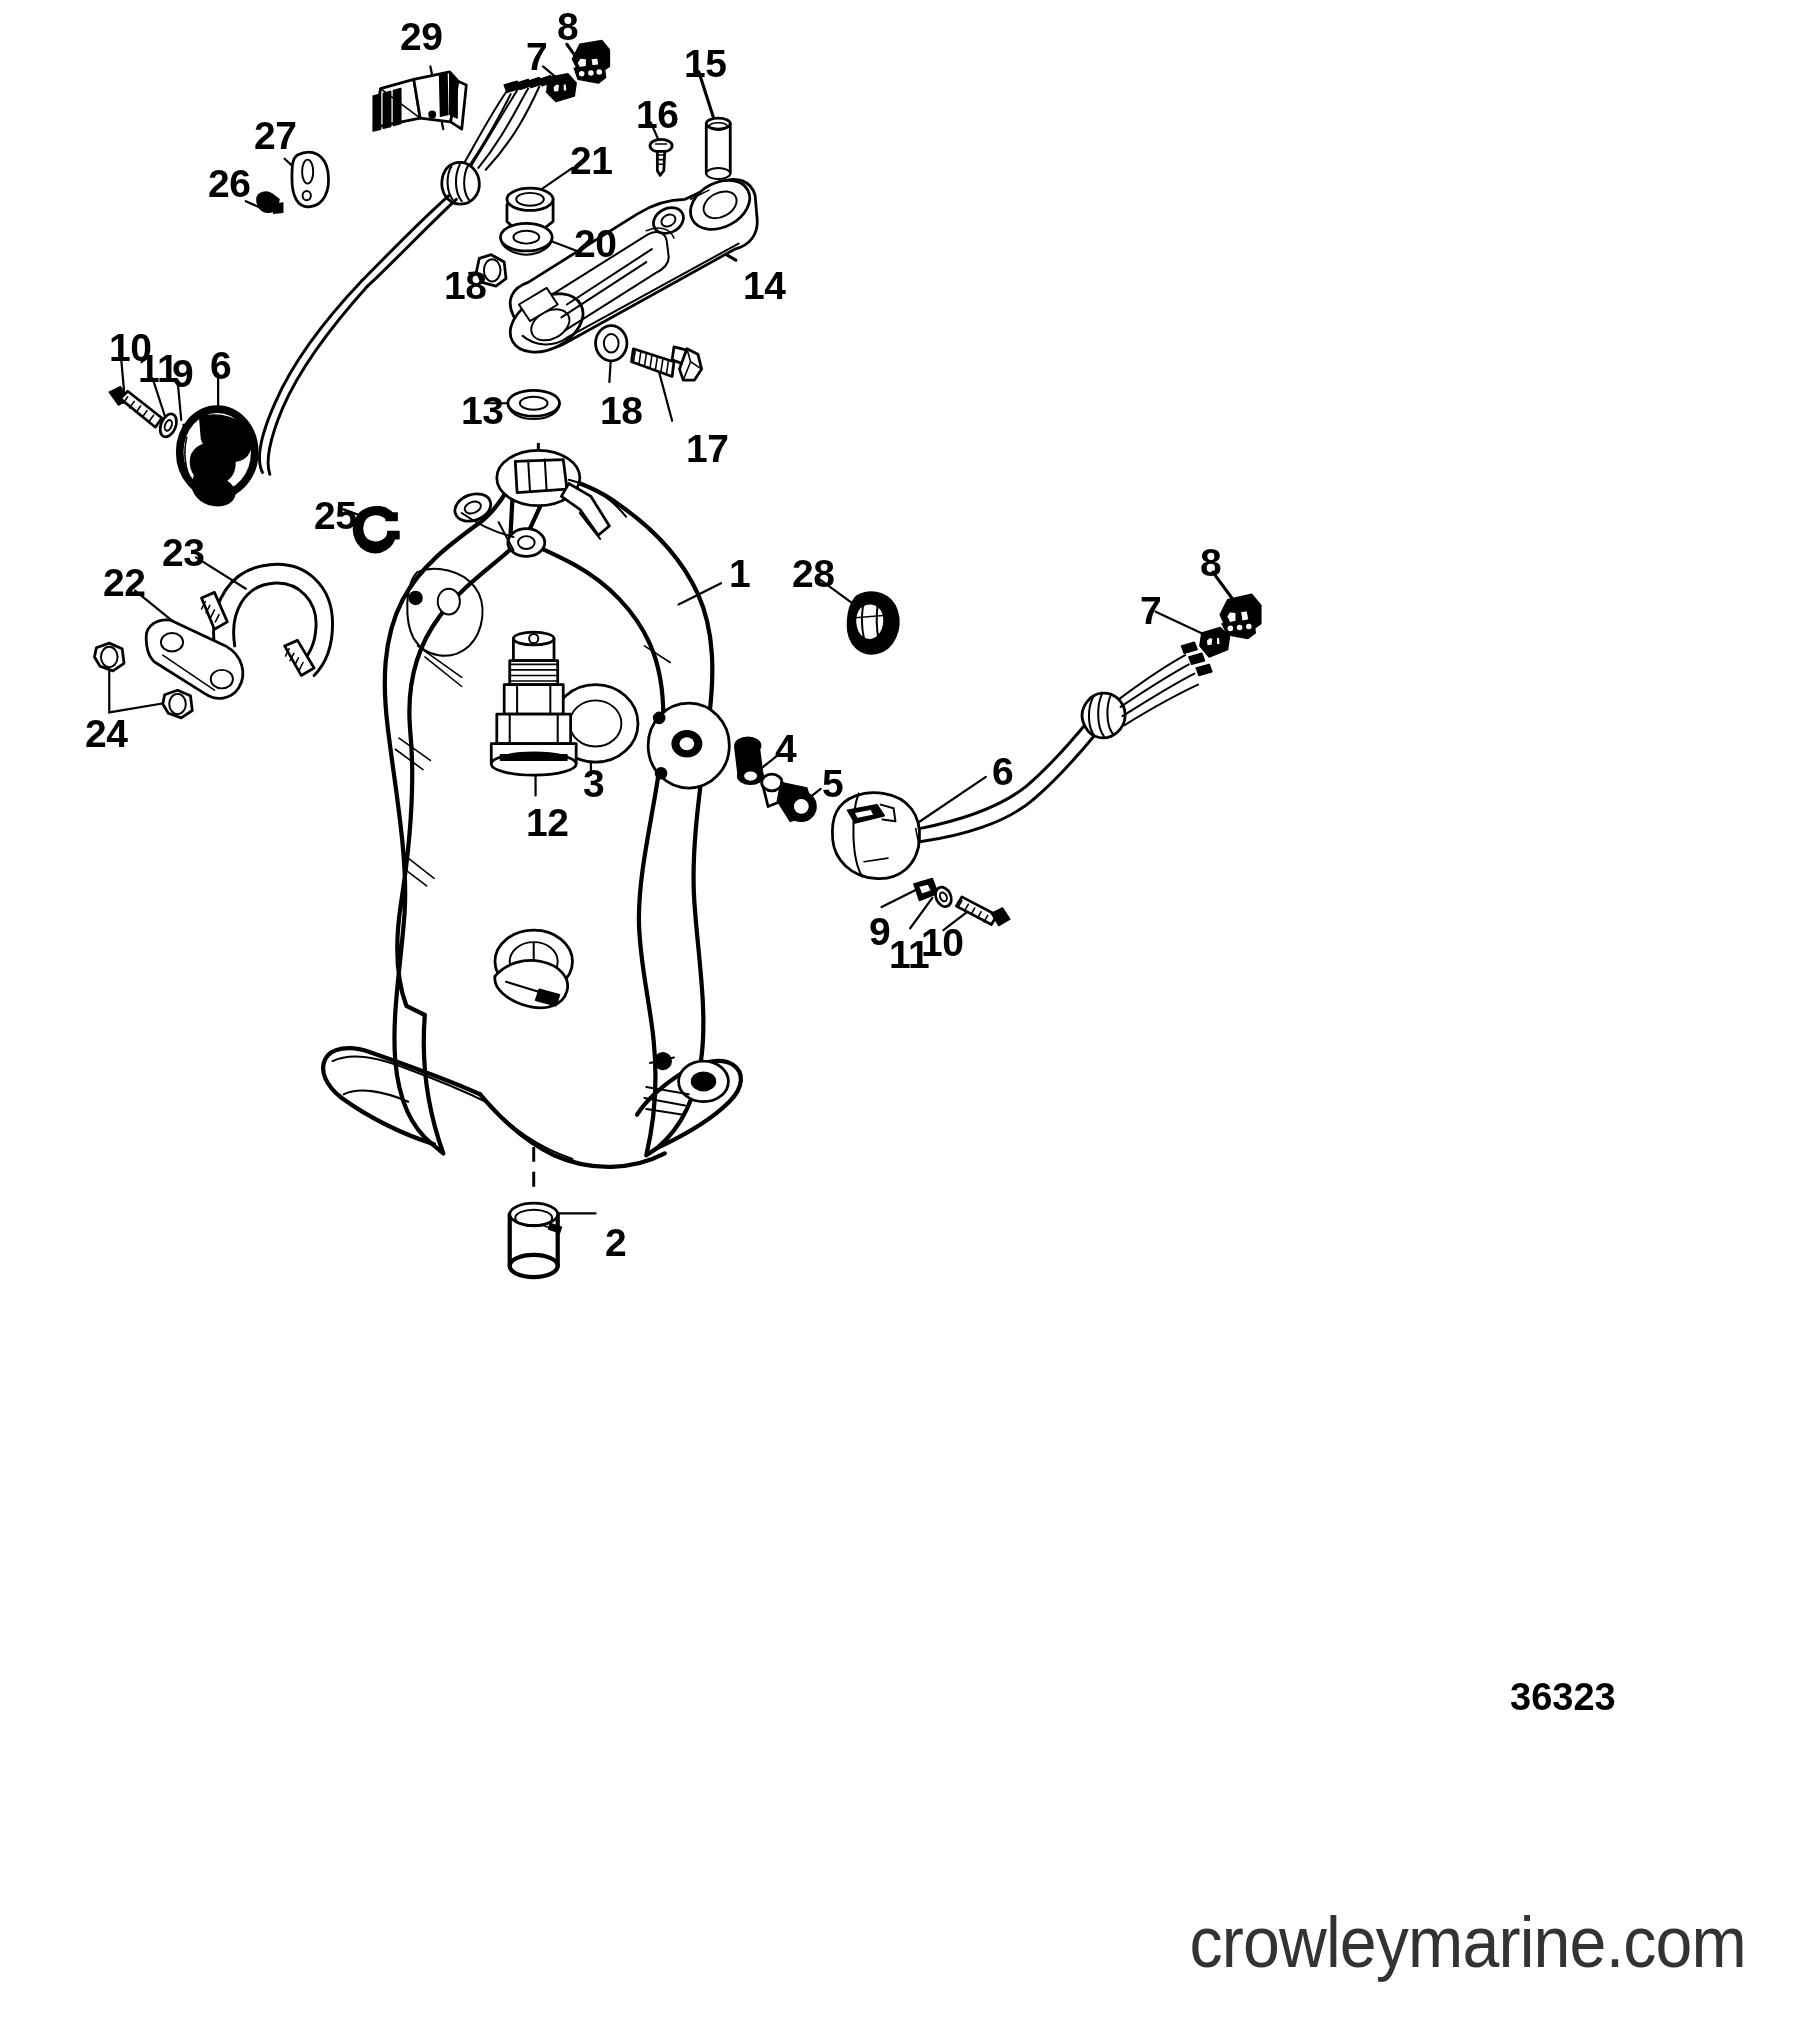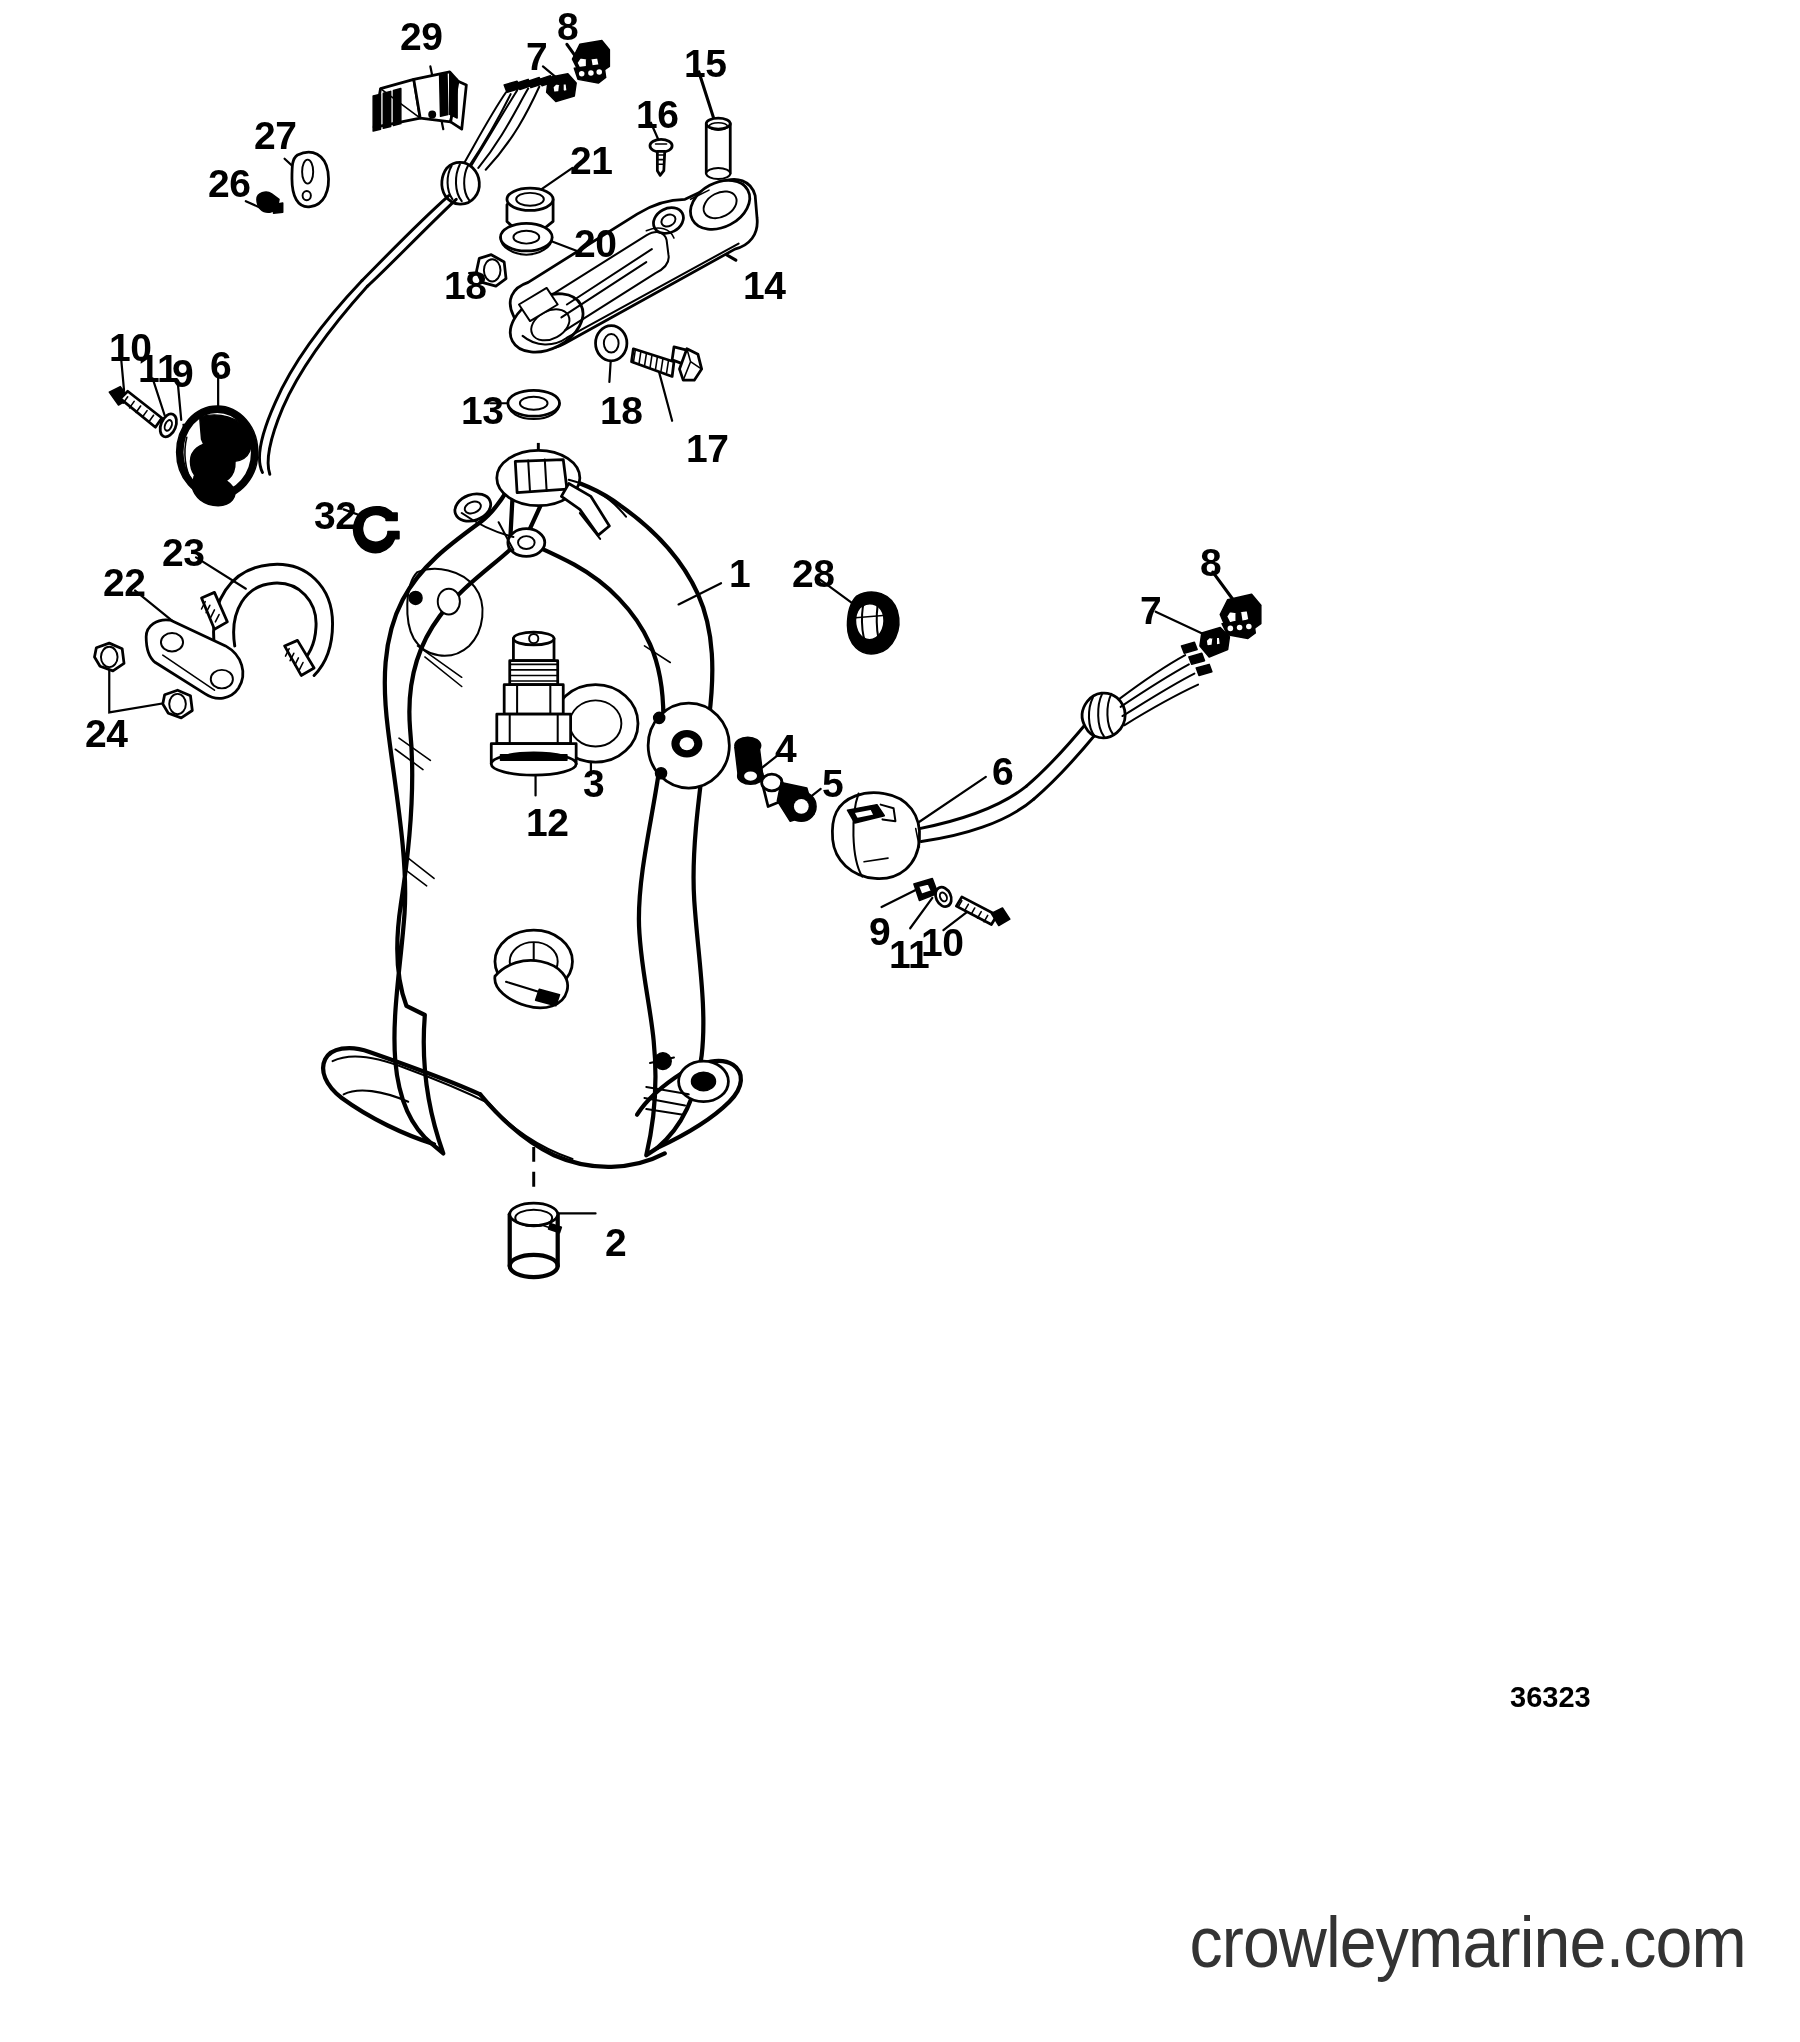--- a/index.html
+++ b/index.html
@@ -61,21 +61,21 @@
     transform:scaleX(0.92);
     transform-origin:right center;
     user-select:none;
   }
   #figure-number{
     position:absolute;
     left:1510px;
     top:1677px;
     font-family:"Liberation Sans", sans-serif;
     font-weight:bold;
-    font-size:29px;
+    font-size:38px;
     line-height:41px;
     color:#000000;
     letter-spacing:0px;
     white-space:nowrap;
     user-select:none;
     text-align:right;
   }
 </style>
 </head>
 <body>
@@ -647,21 +647,21 @@
   <div class="callout" style="left:684px;  top:44px;">15</div>
   <div class="callout" style="left:636px;  top:95px;">16</div>
   <div class="callout" style="left:686px;  top:429px;">17</div>
   <div class="callout" style="left:600px;  top:391px;">18</div>
   <div class="callout" style="left:444px;  top:266px;">18</div>
   <div class="callout" style="left:574px;  top:224px;">20</div>
   <div class="callout" style="left:570px;  top:141px;">21</div>
   <div class="callout" style="left:103px;  top:563px;">22</div>
   <div class="callout" style="left:162px;  top:533px;">23</div>
   <div class="callout" style="left:85px;   top:714px;">24</div>
-  <div class="callout" style="left:314px;  top:496px;">32</div>
+  <div class="callout" style="left:314px;  top:496px;">25</div>
   <div class="callout" style="left:208px;  top:164px;">26</div>
   <div class="callout" style="left:254px;  top:116px;">27</div>
   <div class="callout" style="left:792px;  top:554px;">28</div>
   <div class="callout" style="left:400px;  top:16.6px;">29</div>
 
   <div id="figure-number">36323</div>
 
   <div id="footer-watermark">crowleymarine.com</div>
 
 </div>

